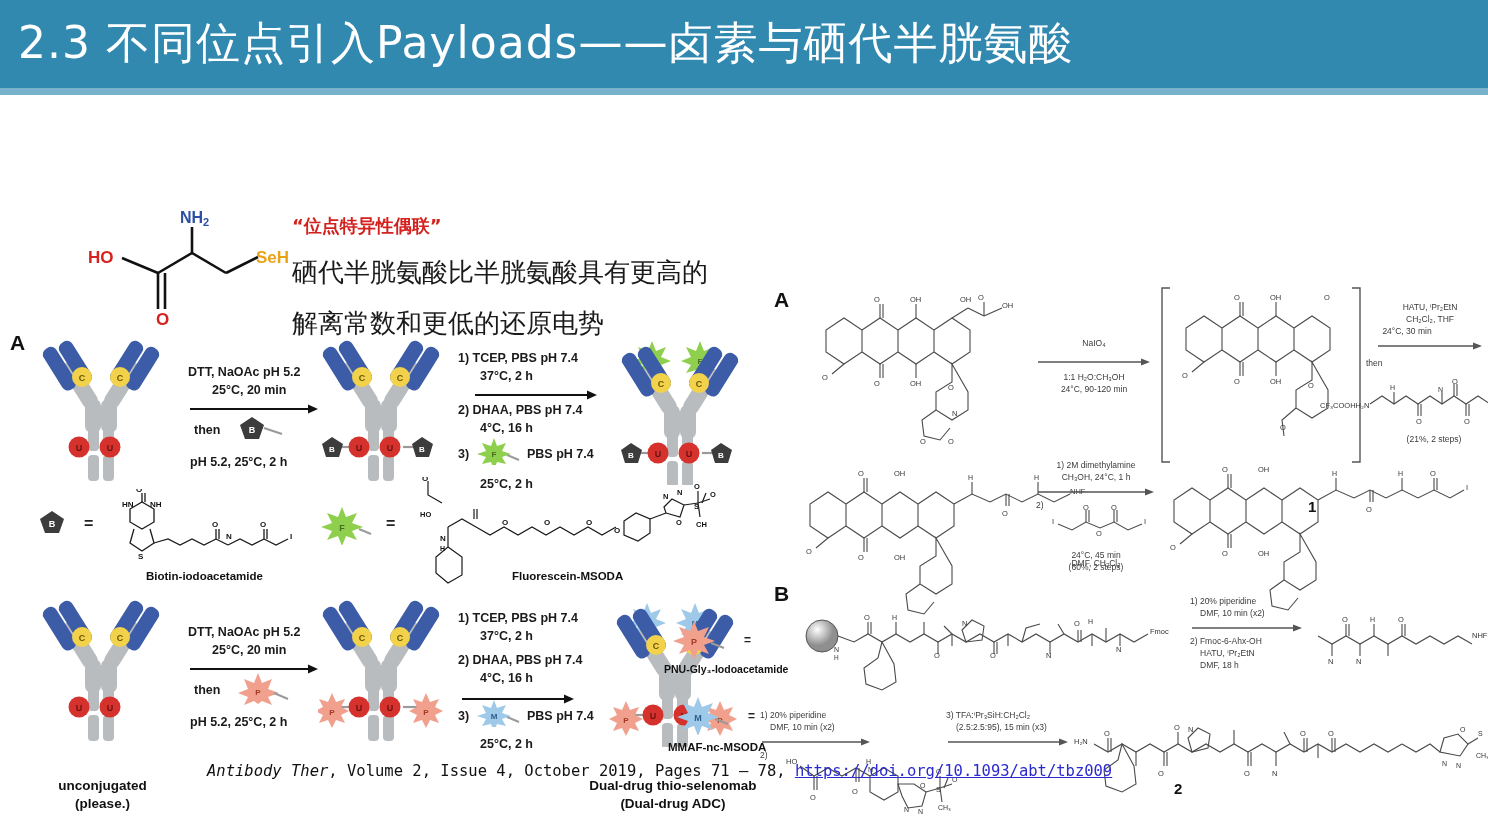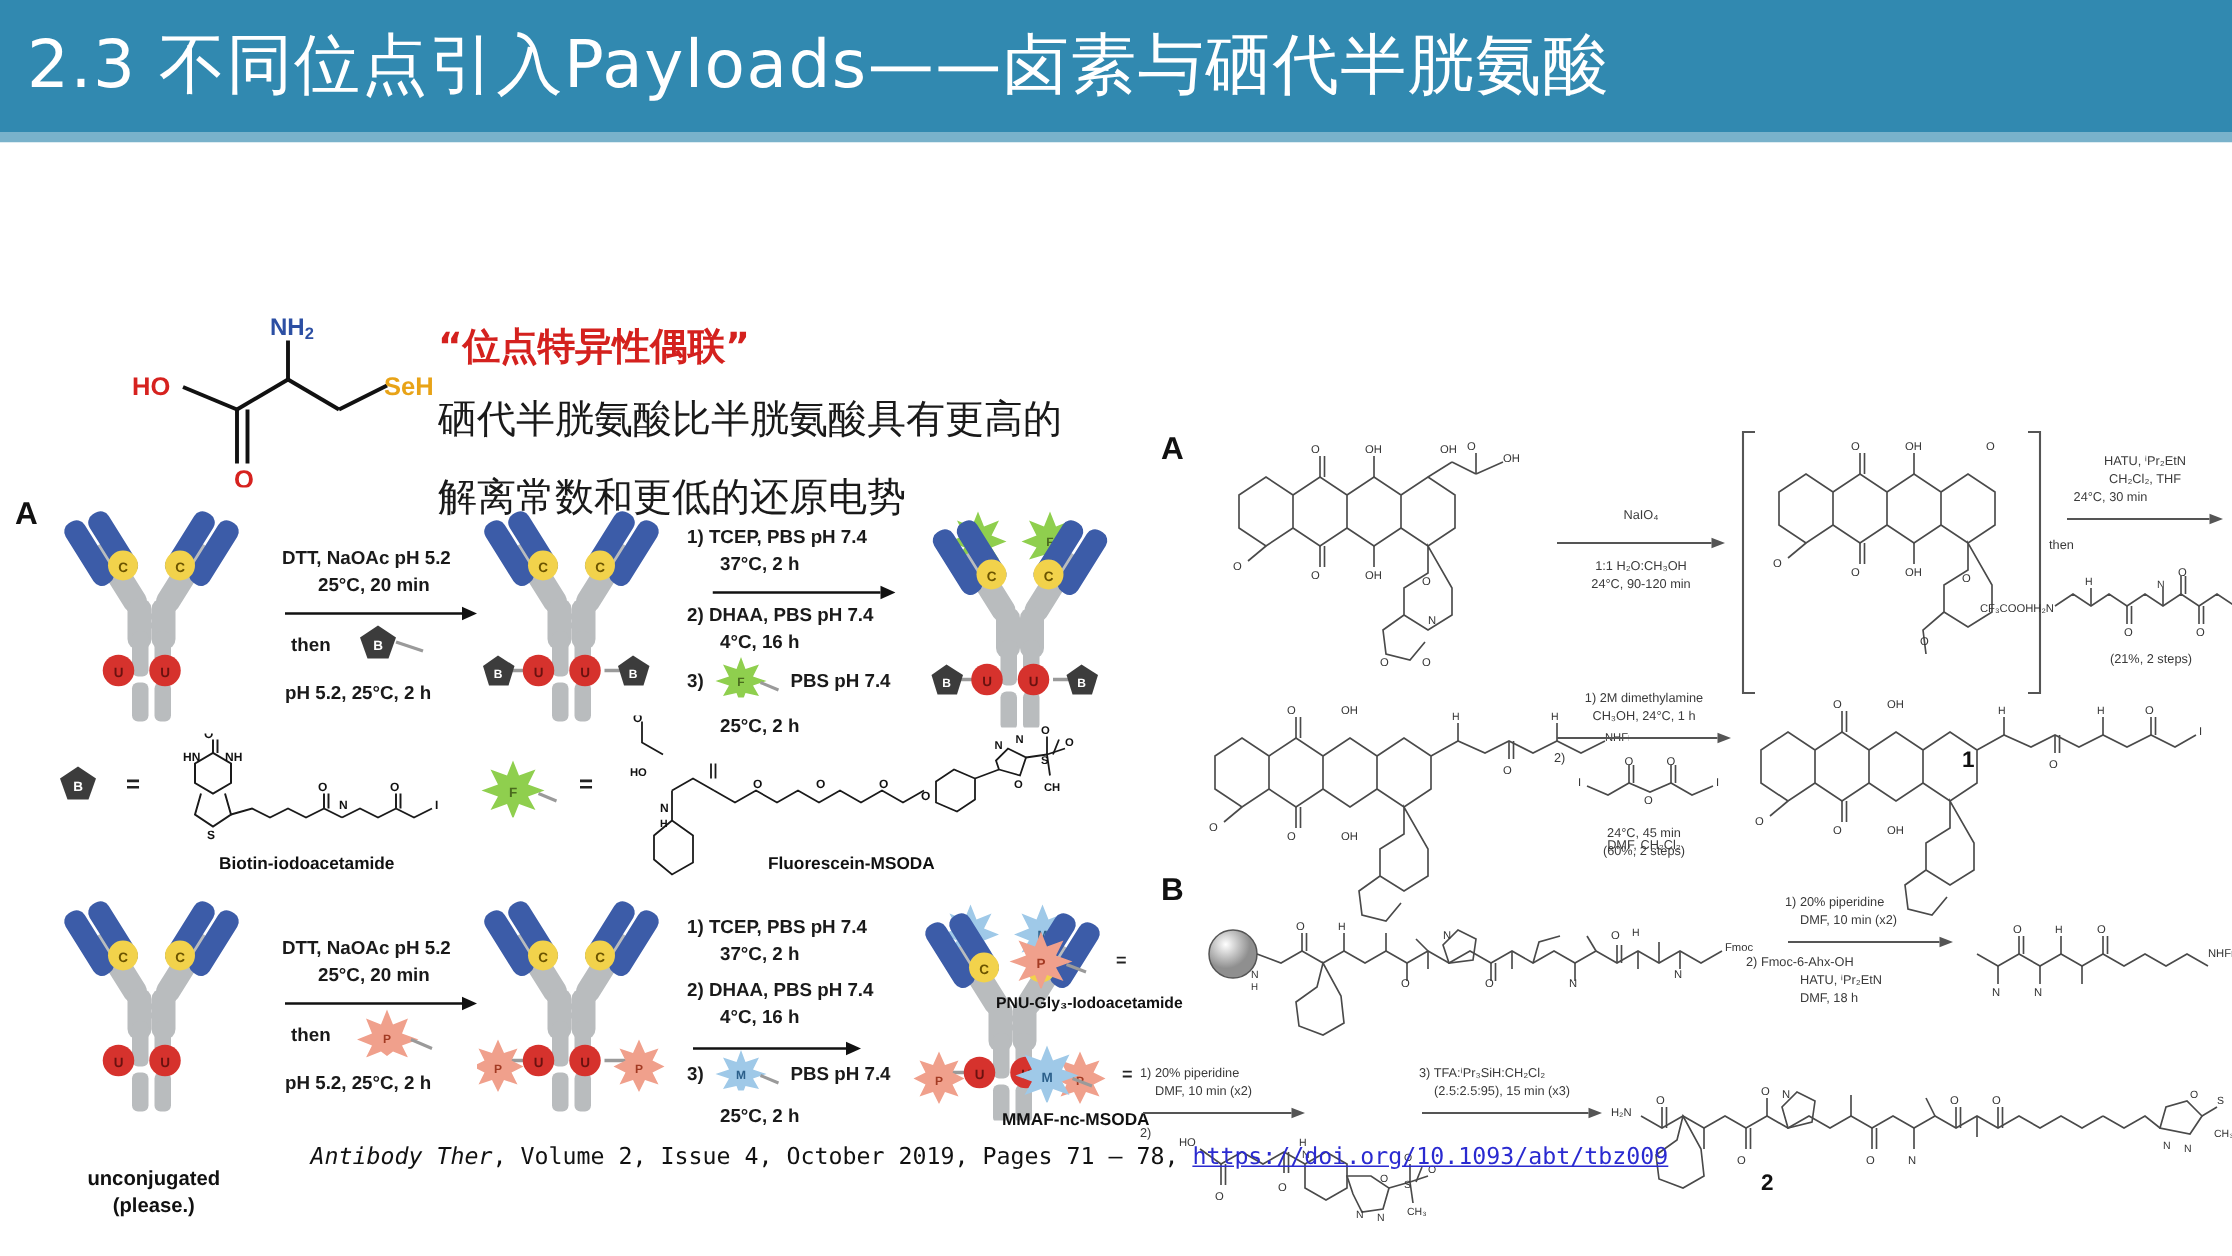--- a/index.html
+++ b/index.html
@@ -32,21 +32,21 @@
   
   .slide-body{position:absolute;left:0;top:95px;width:1488px;height:742px;background:#fff;}
 
   
   .sec-struct{position:absolute;left:70px;top:110px;width:230px;height:120px;}
   .sec-struct svg{display:block;}
 
   
   .callout{position:absolute;left:292px;top:120px;width:470px;}
   .callout-quote{
-    color:#d4211e;font-size:25px;font-weight:bold;line-height:1.25;
+    color:#d4211e;font-size:18px;font-weight:bold;line-height:1.25;
     font-family:"DejaVu Sans","Liberation Sans",sans-serif;
   }
   .callout-body{
     color:#1a1a1a;font-size:26px;line-height:1.32;margin-top:17px;
     font-family:"DejaVu Sans","Liberation Sans",sans-serif;
   }
 
   
   .fig-left{position:absolute;left:0px;top:232px;width:800px;height:510px;}
   .fig-right{position:absolute;left:760px;top:185px;width:728px;height:555px;}
@@ -492,20 +492,24 @@
       <text x="22" y="26" font-size="9" font-weight="bold" fill="#2b5f8a" text-anchor="middle" font-family="Liberation Sans, sans-serif">M</text>
       <line x1="39" y1="24" x2="52" y2="29" stroke="#9a9a9a" stroke-width="2"></line>
     </svg>
     <div class="eqsign" style="left:748px;top:382px;font-size:12px;">=</div>
     <div class="molname" style="left:668px;top:414px;font-size:11.5px;">MMAF-nc-MSODA</div>
 
     <div class="cap" style="left:20px;top:450px;width:165px;">
       <div>unconjugated</div>
       <div>(please.)</div>
     </div>
+    <div class="cap" style="left:528px;top:450px;width:290px;">
+      <div>Dual-drug thio-selenomab</div>
+      <div>(Dual-drug ADC)</div>
+    </div>
   </div>
 
   <div class="fig-right">
 
     <div class="panel-letter" style="left:14px;top:8px;">A</div>
     <div class="panel-letter" style="left:14px;top:302px;">B</div>
 
     <svg style="position:absolute;left:52px;top:6px;" width="220" height="170" viewBox="0 0 220 170">
       <g stroke="#4a4a4a" stroke-width="1.1" fill="none">
         <path d="M14 44 L14 66 L32 78 L50 66 L50 44 L32 32 Z"></path>
@@ -741,21 +745,21 @@
       <text x="312" y="62" font-size="7.5" fill="#333" font-family="Liberation Sans, sans-serif">N</text>
       <text x="346" y="44" font-size="7.5" fill="#333" font-family="Liberation Sans, sans-serif">Fmoc</text>
     </svg>
 
     <div class="scheme-txt" style="left:430px;top:316px;width:130px;text-align:left;">1) 20% piperidine</div>
     <div class="scheme-txt" style="left:440px;top:328px;width:130px;text-align:left;">DMF, 10 min (x2)</div>
     <svg style="position:absolute;left:432px;top:342px;" width="110" height="12">
       <line x1="0" y1="6" x2="101" y2="6" stroke="#555" stroke-width="1.3"></line>
       <polygon points="101,2.5 110,6 101,9.5" fill="#555"></polygon>
     </svg>
-    <div class="scheme-txt" style="left:404px;top:356px;width:140px;text-align:left;">2) Fmoc-6-Ahx-OH</div>
+    <div class="scheme-txt" style="left:430px;top:356px;width:140px;text-align:left;">2) Fmoc-6-Ahx-OH</div>
     <div class="scheme-txt" style="left:440px;top:368px;width:130px;text-align:left;">HATU, ⁱPr₂EtN</div>
     <div class="scheme-txt" style="left:440px;top:380px;width:130px;text-align:left;">DMF, 18 h</div>
 
     <svg style="position:absolute;left:556px;top:312px;" width="180" height="100" viewBox="0 0 180 100">
       <g stroke="#4a4a4a" stroke-width="1.1" fill="none">
         <path d="M2 44 L16 52 L30 44 L44 52 L58 44 L72 52 L86 44 L100 52 L114 44 L128 52 L142 44 L156 52"></path>
         <line x1="30" y1="44" x2="30" y2="32"></line>
           <line x1="33" y1="44" x2="33" y2="32"></line>
         <line x1="16" y1="52" x2="16" y2="64"></line>
         <line x1="44" y1="52" x2="44" y2="64"></line>

